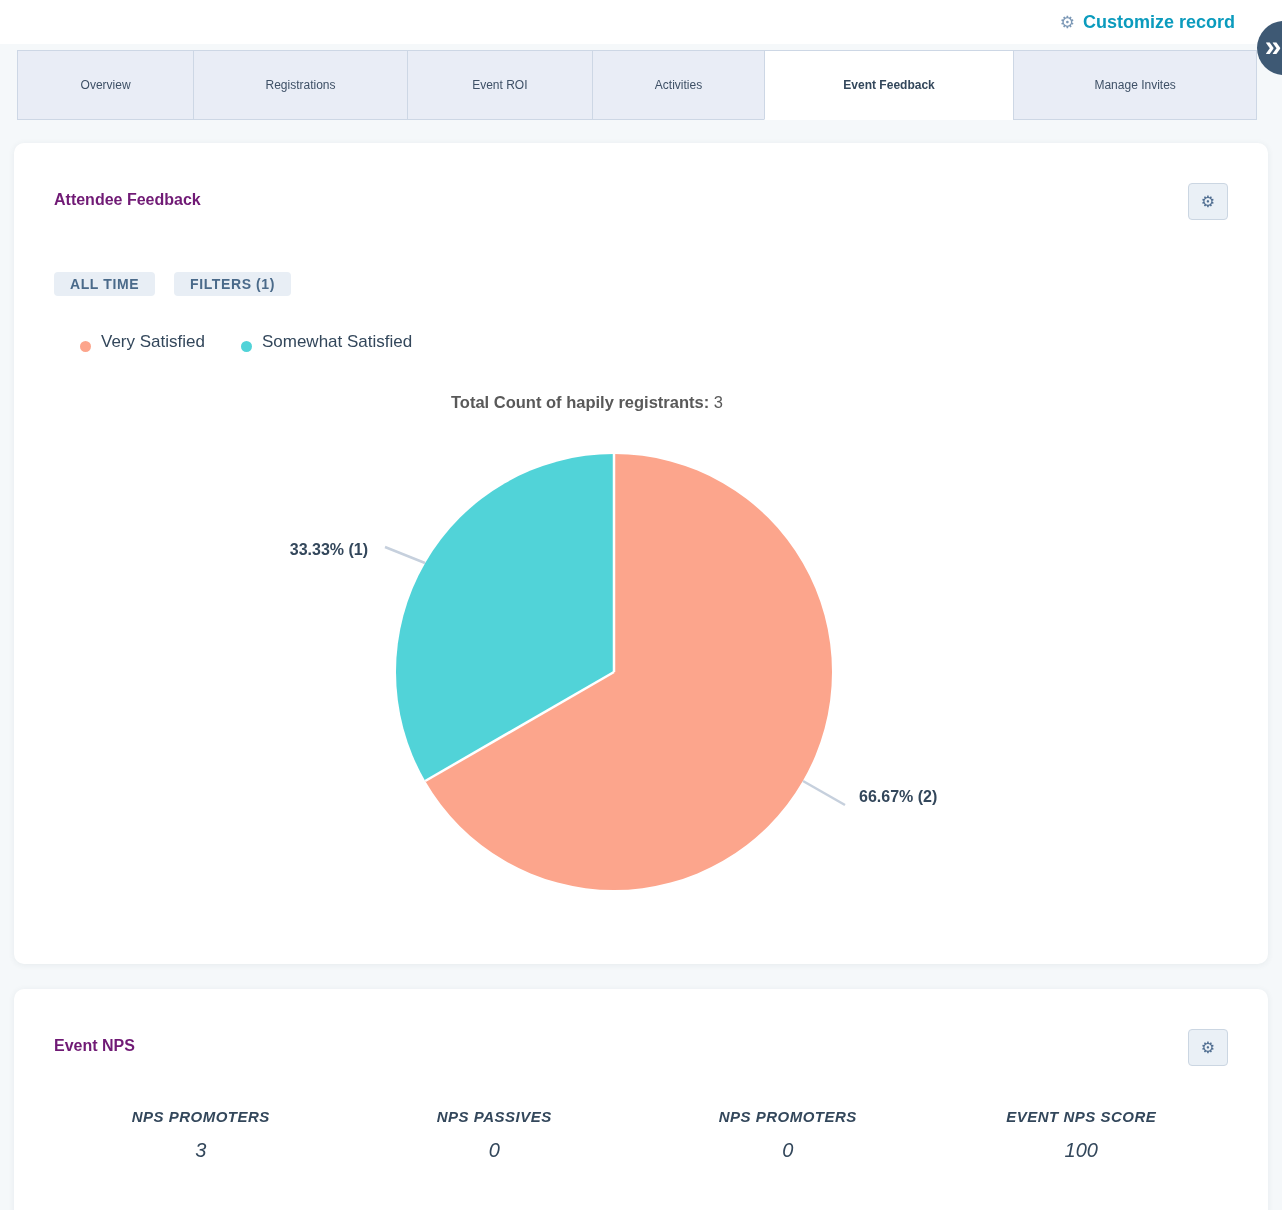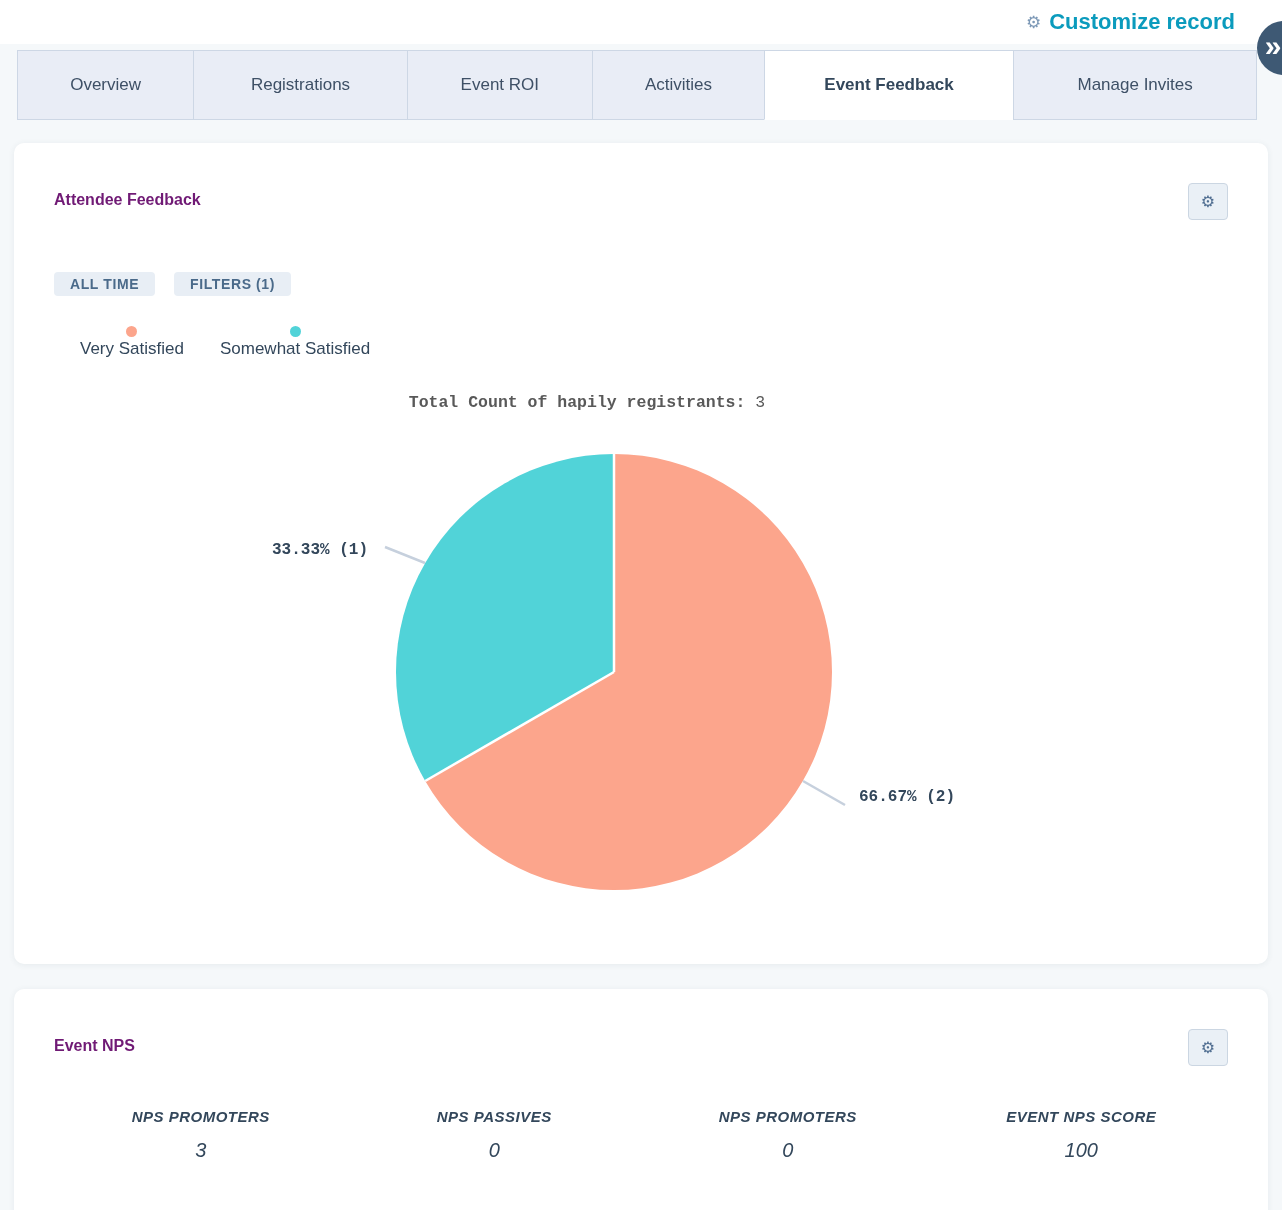--- a/index.html
+++ b/index.html
@@ -29,21 +29,21 @@
     cursor: pointer;
   }
   .customize-link .gear-glyph {
     color: #7c98b6;
     font-size: 17px;
     line-height: 1;
   }
   .customize-link .link-text {
     color: #0b9bbd;
     font-weight: bold;
-    font-size: 22px;
+    font-size: 18px;
   }
   .expand-btn {
     position: absolute;
     top: 21px;
     right: -29px;
     width: 54px;
     height: 54px;
     border-radius: 50%;
     background: #3e5974;
     color: #ffffff;
@@ -69,21 +69,21 @@
     z-index: 2;
   }
   .tab {
     height: 70px;
     display: flex;
     align-items: center;
     justify-content: center;
     background: #e9edf6;
     border: 1px solid #cdd7e5;
     margin-left: -1px;
-    font-size: 17px;
+    font-size: 12px;
     color: #3e5066;
     cursor: pointer;
     white-space: nowrap;
   }
   .tab:first-child { margin-left: 0; }
   .tab:nth-child(1) { flex: 0 0 14.2%; }
   .tab:nth-child(2) { flex: 0 0 17.2%; }
   .tab:nth-child(3) { flex: 0 0 14.9%; }
   .tab:nth-child(4) { flex: 0 0 13.9%; }
   .tab:nth-child(5) { flex: 0 0 20.0%; }
@@ -140,30 +140,29 @@
     font-size: 14px;
     font-weight: bold;
     letter-spacing: 0.6px;
     padding: 4px 16px;
     cursor: pointer;
     white-space: nowrap;
   }
 
   
   .legend-row { display: flex; gap: 36px; margin-top: 35px; margin-left: 26px; height: 22px; align-items: center; }
-  .legend-item { display: flex; align-items: center; gap: 2px; cursor: pointer; flex-direction: column; }
+  .legend-item { display: flex; align-items: flex-end; gap: 10px; cursor: pointer; }
   .legend-dot { width: 11px; height: 11px; border-radius: 50%; }
   .legend-label { font-size: 17px; color: #33475b; }
 
   
   .chart-canvas {
     position: relative;
     margin-top: 38px;
     height: 545px;
-    font-family: Liberation Mono, monospace;
   }
   .chart-title {
     position: absolute;
     top: 2px;
     left: 0;
     width: 1120px;
     text-align: center;
     transform: translateX(-27px);
     font-size: 16.5px;
     color: #595959;

